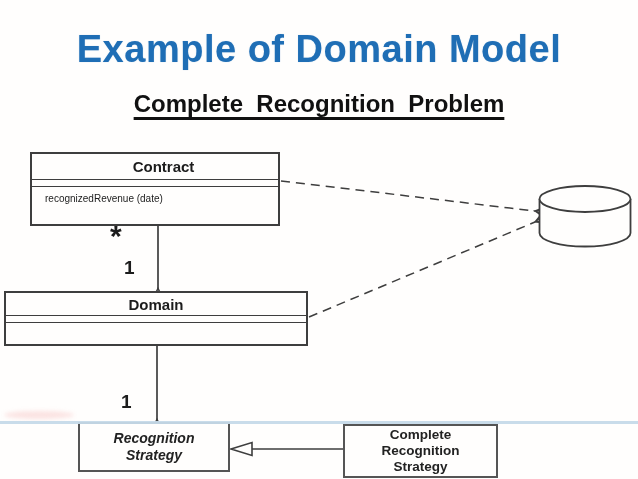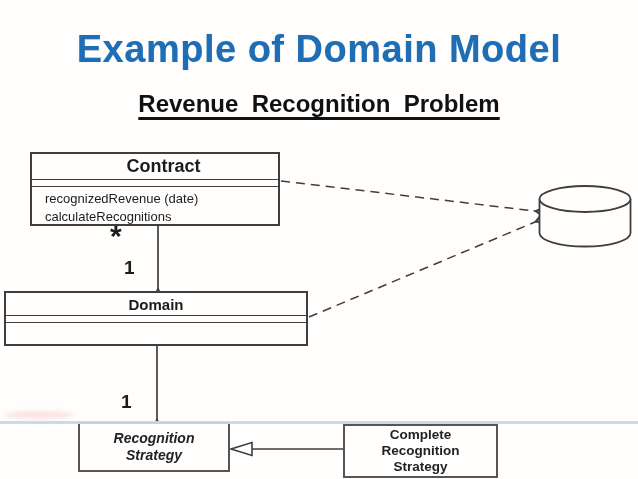--- a/index.html
+++ b/index.html
@@ -42,23 +42,23 @@
   .uml-head{
     display:flex;align-items:center;justify-content:center;
     font-weight:bold;
     border-bottom:1.5px solid #3e3e3e;
   }
   .uml-strip{border-bottom:1.5px solid #3e3e3e;}
   .uml-attrs{padding:3px 4px 0 13px;}
   .uml-attr{white-space:nowrap;}
 
   #box-contract{left:30px;top:152px;width:250px;height:74px;}
-  #box-contract .uml-head{height:25px;font-size:18px;padding-left:17px;}
+  #box-contract .uml-head{height:25px;font-size:15px;padding-left:17px;}
   #box-contract .uml-strip{height:6px;}
-  #box-contract .uml-attr{font-size:13px;line-height:18px;}
+  #box-contract .uml-attr{font-size:10px;line-height:18px;}
 
   #box-product{left:4px;top:291px;width:304px;height:55px;}
   #box-product .uml-head{height:22px;font-size:15px;}
   #box-product .uml-strip{height:6px;}
   #box-product .uml-attr{font-size:14.5px;line-height:19px;}
 
   #box-recognition{
     left:78px;top:422px;width:152px;height:50px;
     border-color:#555;
     display:flex;flex-direction:column;align-items:center;justify-content:center;
@@ -89,21 +89,21 @@
     background:rgba(242,165,165,.30);border-radius:50%;
     filter:blur(2px);
   }
 </style>
 </head>
 <body>
 
 <div class="stage">
 
   <div class="title">Example of Domain Model</div>
-  <div class="subtitle">Revenue  Recognition  Problem</div>
+  <div class="subtitle">Complete  Recognition  Problem</div>
 
   <svg class="connectors" viewBox="0 0 638 479">
     <defs>
       <marker id="arrowOpen" markerUnits="userSpaceOnUse" markerWidth="14" markerHeight="13" refX="2.5" refY="5.5" orient="auto">
         <path d="M11,1 L2,5.5 L11,10" fill="none" stroke="#3e3e3e" stroke-width="1.6"></path>
       </marker>
       <marker id="arrowOpenBarbs" markerUnits="userSpaceOnUse" markerWidth="18" markerHeight="16" refX="2.5" refY="7" orient="auto">
         <path d="M14,1 L2.5,7 L14,13 M15,3.5 L2.5,7 L15,10.5" fill="none" stroke="#3e3e3e" stroke-width="1.4"></path>
       </marker>
     </defs>
@@ -123,21 +123,20 @@
       <path d="M539.5,199 L539.5,233 A45.5,13.5 0 0 0 630.5,233 L630.5,199" fill="#fffefd" stroke="#3e3e3e" stroke-width="1.8"></path>
       <ellipse cx="585" cy="199" rx="45.5" ry="13" fill="#fffefd" stroke="#3e3e3e" stroke-width="1.8"></ellipse>
     </g>
   </svg>
 
   <div class="uml-box" id="box-contract">
     <div class="uml-head">Contract</div>
     <div class="uml-strip"></div>
     <div class="uml-attrs">
       <div class="uml-attr">recognizedRevenue (date)</div>
-      <div class="uml-attr">calculateRecognitions</div>
     </div>
   </div>
 
   <div class="uml-box" id="box-product">
     <div class="uml-head">Domain</div>
     <div class="uml-strip"></div>
   </div>
 
   <div class="uml-box" id="box-recognition">
     <span>Recognition</span>

